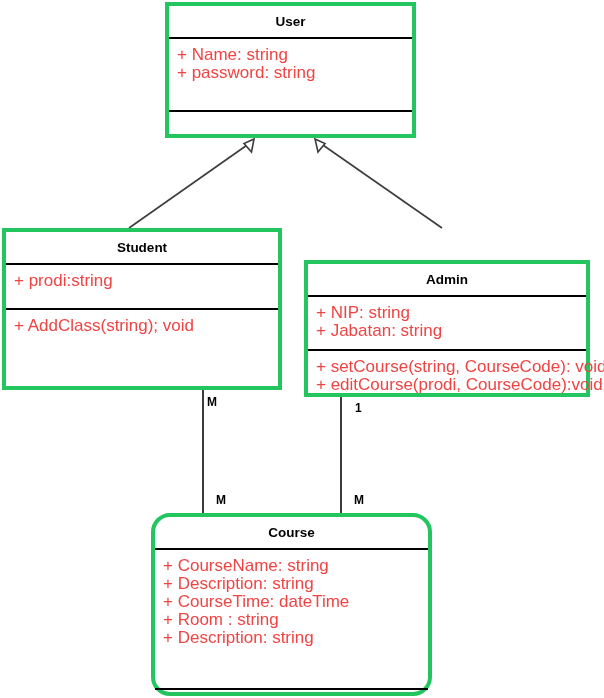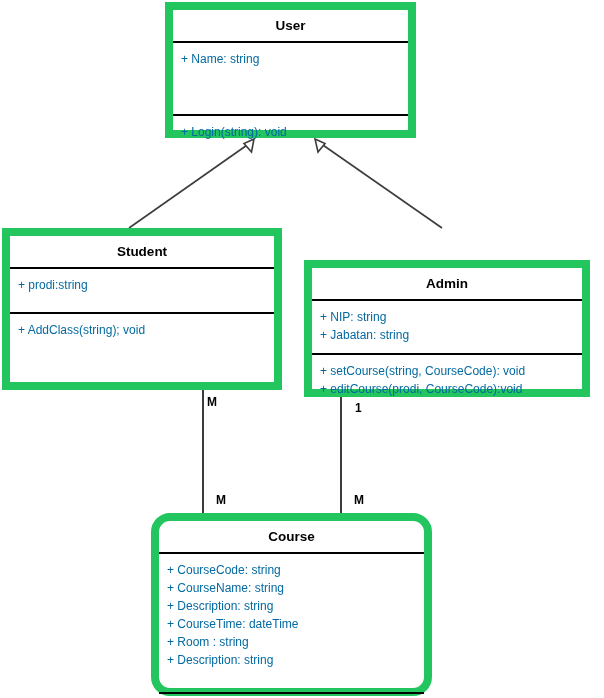--- a/index.html
+++ b/index.html
@@ -13,21 +13,21 @@
     height: 698px;
     background: #ffffff;
     overflow: hidden;
     font-family: "Liberation Sans", sans-serif;
   }
 
   
   .uml-class {
     position: absolute;
     box-sizing: border-box;
-    border: 8px solid #22c55e;
+    border: 4px solid #22c55e;
     background: #ffffff;
   }
   .uml-title {
     box-sizing: border-box;
     text-align: center;
     font-weight: bold;
     font-size: 13.5px;
     color: #000000;
     line-height: 1;
     padding: 9px 4px 8px 4px;
@@ -36,22 +36,22 @@
   }
   .uml-compartment {
     box-sizing: border-box;
     padding: 7px 8px 6px 8px;
     border-bottom: 2px solid #000000;
   }
   .uml-compartment.last {
     border-bottom: none;
   }
   .uml-row {
-    font-size: 12px;
-    color: #0369a1;
+    font-size: 17px;
+    color: #ef4444;
     line-height: 18px;
     white-space: nowrap;
   }
 
   
   .edge-line {
     position: absolute;
     background: #3c3c3c;
   }
   .edge-v { width: 2px; }
@@ -99,23 +99,21 @@
 
   <div class="mult-label" style="left:207px; top:396px;">M</div>
   <div class="mult-label" style="left:216px; top:494px;">M</div>
   <div class="mult-label" style="left:355px; top:402px;">1</div>
   <div class="mult-label" style="left:354px; top:494px;">M</div>
 
   <div class="uml-class" style="left:165px; top:2px; width:251px; height:136px;">
     <div class="uml-title">User</div>
     <div class="uml-compartment" style="height:73px;">
       <div class="uml-row">+ Name: string</div>
-    </div>
-    <div class="uml-compartment last">
-      <div class="uml-row">+ Login(string): void</div>
+      <div class="uml-row">+ password: string</div>
     </div>
   </div>
 
   <div class="uml-class" style="left:2px; top:228px; width:280px; height:162px;">
     <div class="uml-title">Student</div>
     <div class="uml-compartment" style="height:45px;">
       <div class="uml-row">+ prodi:string</div>
     </div>
     <div class="uml-compartment last">
       <div class="uml-row">+ AddClass(string); void</div>
@@ -130,21 +128,20 @@
     </div>
     <div class="uml-compartment last">
       <div class="uml-row">+ setCourse(string, CourseCode): void</div>
       <div class="uml-row">+ editCourse(prodi, CourseCode):void</div>
     </div>
   </div>
 
   <div class="uml-class" style="left:151px; top:513px; width:281px; height:183px;border-radius:19px;">
     <div class="uml-title">Course</div>
     <div class="uml-compartment" style="height:140px;">
-      <div class="uml-row">+ CourseCode: string</div>
       <div class="uml-row">+ CourseName: string</div>
       <div class="uml-row">+ Description: string</div>
       <div class="uml-row">+ CourseTime: dateTime</div>
       <div class="uml-row">+ Room : string</div>
       <div class="uml-row">+ Description: string</div>
     </div>
     <div class="uml-compartment last"></div>
   </div>
 
 </div>

